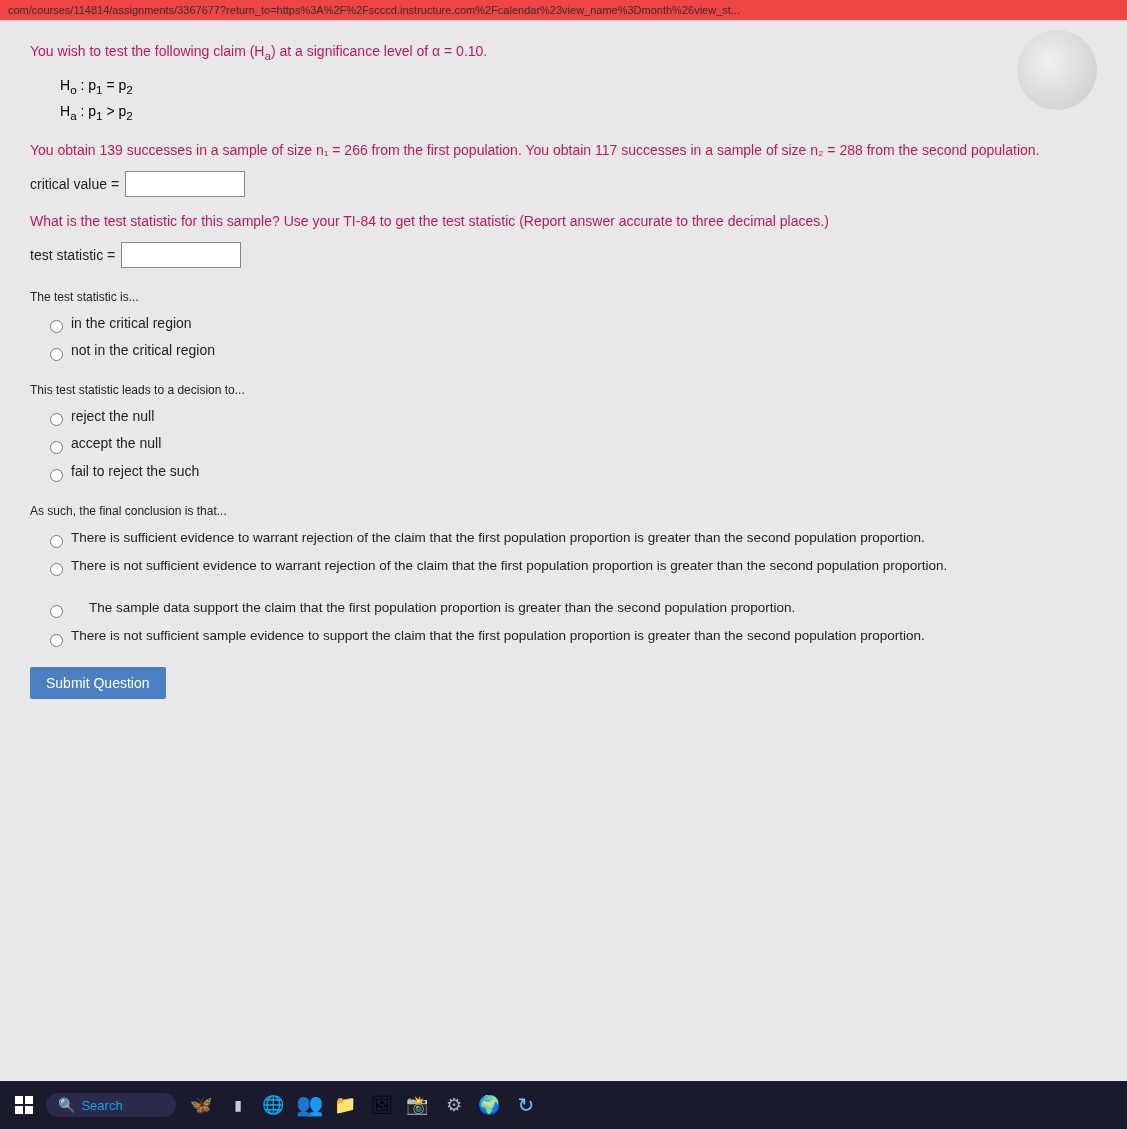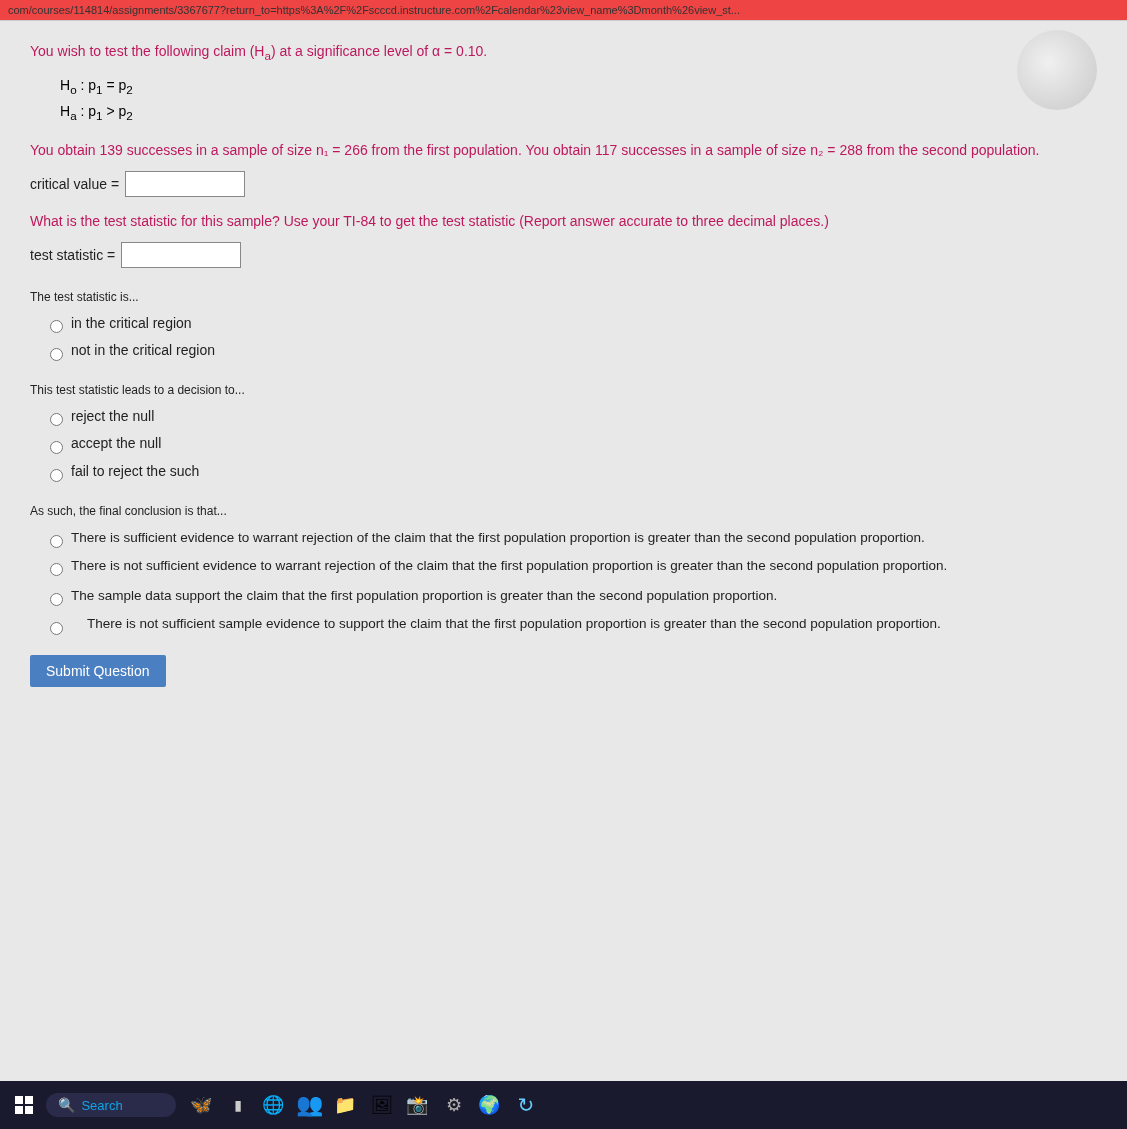--- a/index.html
+++ b/index.html
@@ -275,25 +275,25 @@
     <p class="section-label">As such, the final conclusion is that...</p>
     <div class="radio-group">
       <label class="radio-item">
         <input type="radio" name="conclusion" style="">
         <span class="radio-label sub-text">There is sufficient evidence to warrant rejection of the claim that the first population proportion is greater than the second population proportion.</span>
       </label>
       <label class="radio-item" style="margin-top:6px;">
         <input type="radio" name="conclusion" style="">
         <span class="radio-label sub-text">There is not sufficient evidence to warrant rejection of the claim that the first population proportion is greater than the second population proportion.</span>
       </label>
-      <label class="radio-item" style="margin-top:10px;">
+      <label class="radio-item" style="margin-top:22px;gap:18px;">
         <input type="radio" name="conclusion" style="">
         <span class="radio-label sub-text">The sample data support the claim that the first population proportion is greater than the second population proportion.</span>
       </label>
-      <label class="radio-item" style="margin-top:6px;gap:16px;">
+      <label class="radio-item" style="margin-top:6px;">
         <input type="radio" name="conclusion" style="">
         <span class="radio-label sub-text">There is not sufficient sample evidence to support the claim that the first population proportion is greater than the second population proportion.</span>
       </label>
     </div>
   </div>
 
   <button class="submit-btn">Submit Question</button>
 
 </div>
 

